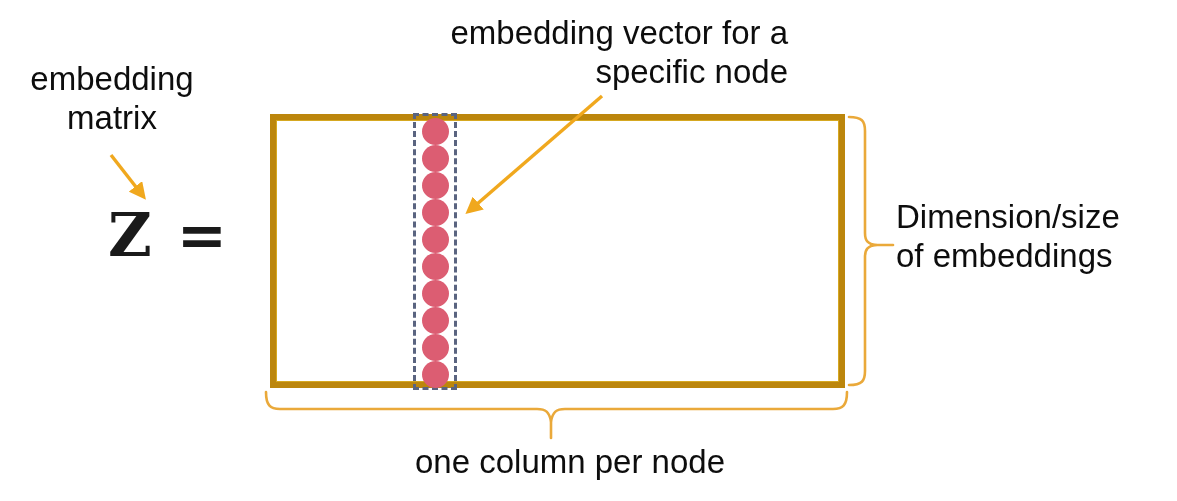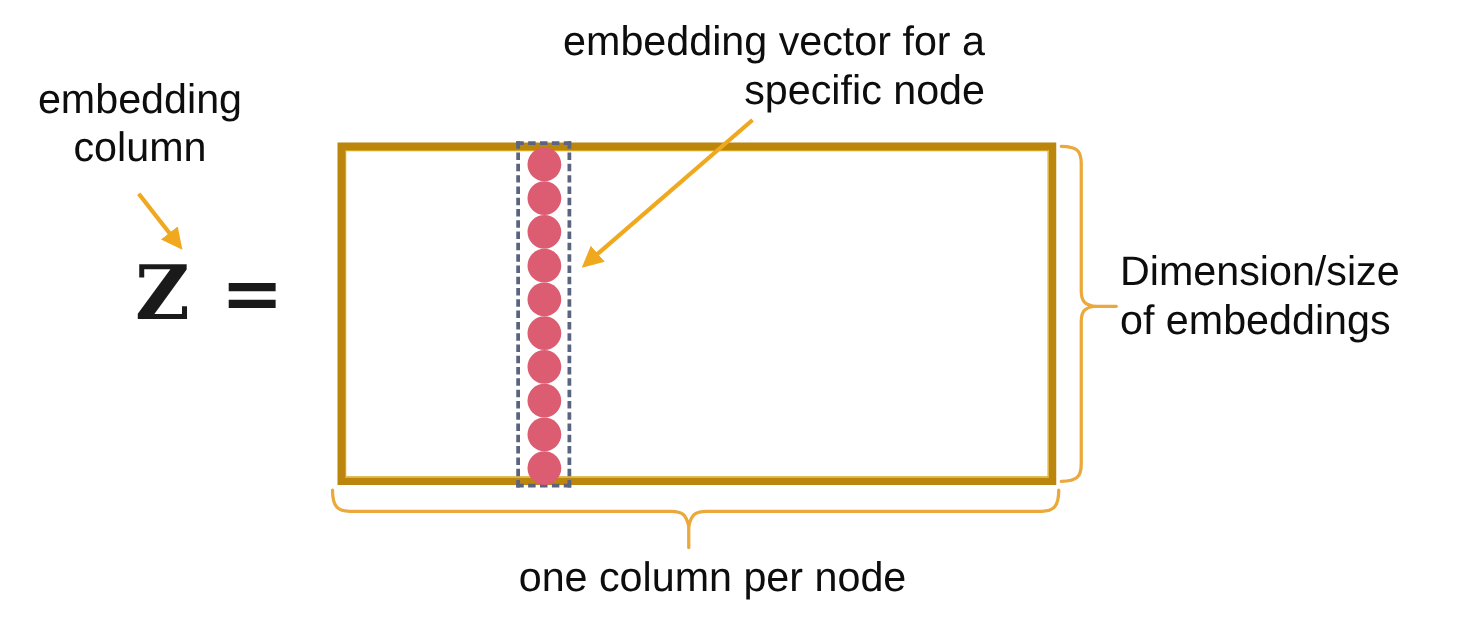--- a/index.html
+++ b/index.html
@@ -185,21 +185,21 @@
                C553,412 556,409 565,409
                L833,409
                C843,409 847,405 847,392"></path>
       <line x1="551" y1="421" x2="551" y2="438"></line>
     </g>
   </svg>
 
   <div id="equation-z">Z =</div>
 
   <div class="label" id="label-embedding-matrix" style="color: rgb(13, 13, 13);">embedding
-column</div>
+matrix</div>
 
   <div class="label" id="label-embedding-vector" style="color: rgb(13, 13, 13);">embedding vector for a
 specific node</div>
 
   <div class="label" id="label-one-column" style="color: rgb(13, 13, 13);">one column per node</div>
 
   <div class="label" id="label-dimension-size" style="color: rgb(13, 13, 13);">Dimension/size
 of embeddings</div>
 
 </div>

